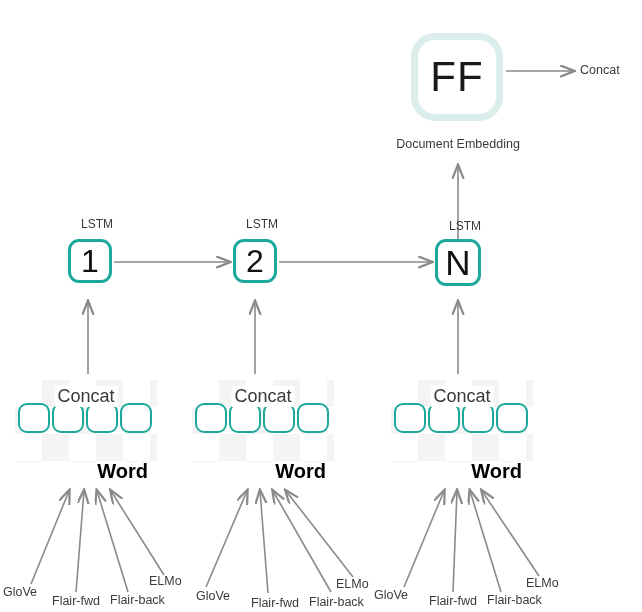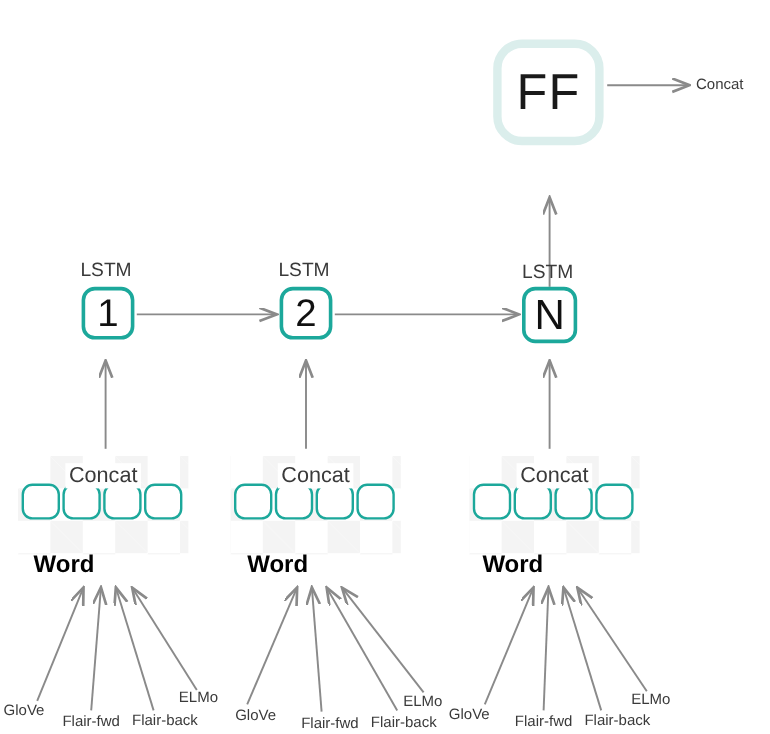--- a/index.html
+++ b/index.html
@@ -14,21 +14,21 @@
 
   
   .ff-box{
     left:411px;top:33px;width:78px;height:74px;background:#fff;
     border:7px solid #dbeeec;border-radius:24px;z-index:3;
     display:flex;align-items:center;justify-content:center;
   }
   .ff-text{font-size:42px;color:#1a1a1a;letter-spacing:1px;}
 
   
-  .lstm-label{width:46px;text-align:left;font-size:16px;z-index:3;}
+  .lstm-label{width:46px;text-align:right;font-size:12px;z-index:3;}
   .lstm-box{
     width:38px;height:38px;background:#fff;border:3px solid #1ca89b;border-radius:11px;
     display:flex;align-items:center;justify-content:center;z-index:3;
   }
   .lstm-num{font-size:32px;color:#111;}
   .lstm-num.big{font-size:35px;}
 
   
   .concat-group{
     width:142px;height:82px;z-index:1;
@@ -38,21 +38,21 @@
     background-size:54px 54px;
     background-position:0 0,27px 27px;
   }
   .concat-label{
     position:absolute;top:6px;left:50%;transform:translateX(-50%);
     font-size:18px;background:#fff;padding:0 3px;z-index:3;white-space:nowrap;
   }
   .slots{position:absolute;left:3px;top:23px;display:flex;gap:2px;z-index:2;}
   .slot{width:28px;height:26px;background:#fff;border:2px solid #1ca89b;border-radius:9px;}
 
-  .word{font-size:20px;font-weight:700;color:#000;width:120px;text-align:left;z-index:3;}
+  .word{font-size:20px;font-weight:700;color:#000;width:120px;text-align:right;z-index:3;}
 </style>
 </head>
 <body>
 
 <div id="canvas">
 
   <svg id="arrows" width="642" height="612" viewBox="0 0 642 612">
     <defs>
       <marker id="ah" markerWidth="10" markerHeight="8" refX="8" refY="3.5" orient="auto">
         <path d="M0,0 L9,3.5 L0,7" fill="none" stroke="#8a8a8a" stroke-width="1.4"></path>
@@ -81,20 +81,21 @@
       <line x1="453" y1="592" x2="457" y2="491" marker-end="url(#ah)"></line>
       <line x1="501" y1="592" x2="470" y2="491" marker-end="url(#ah)"></line>
       <line x1="539" y1="576" x2="482" y2="491" marker-end="url(#ah)"></line>
     </g>
   </svg>
 
   <div class="abs ff-box">
     <span class="ff-text">FF</span>
   </div>
   <span class="abs lbl" style="left:580px;top:63px;">Concat</span>
+  <span class="abs lbl center" style="left:377px;top:137px;width:162px;">Document Embedding</span>
 
   <span class="abs lbl lstm-label" style="left:67px;top:217px;">LSTM</span>
   <div class="abs lstm-box" style="left:68px;top:239px;">
     <span class="lstm-num">1</span>
   </div>
 
   <span class="abs lbl lstm-label" style="left:232px;top:217px;">LSTM</span>
   <div class="abs lstm-box" style="left:233px;top:239px;">
     <span class="lstm-num">2</span>
   </div>

